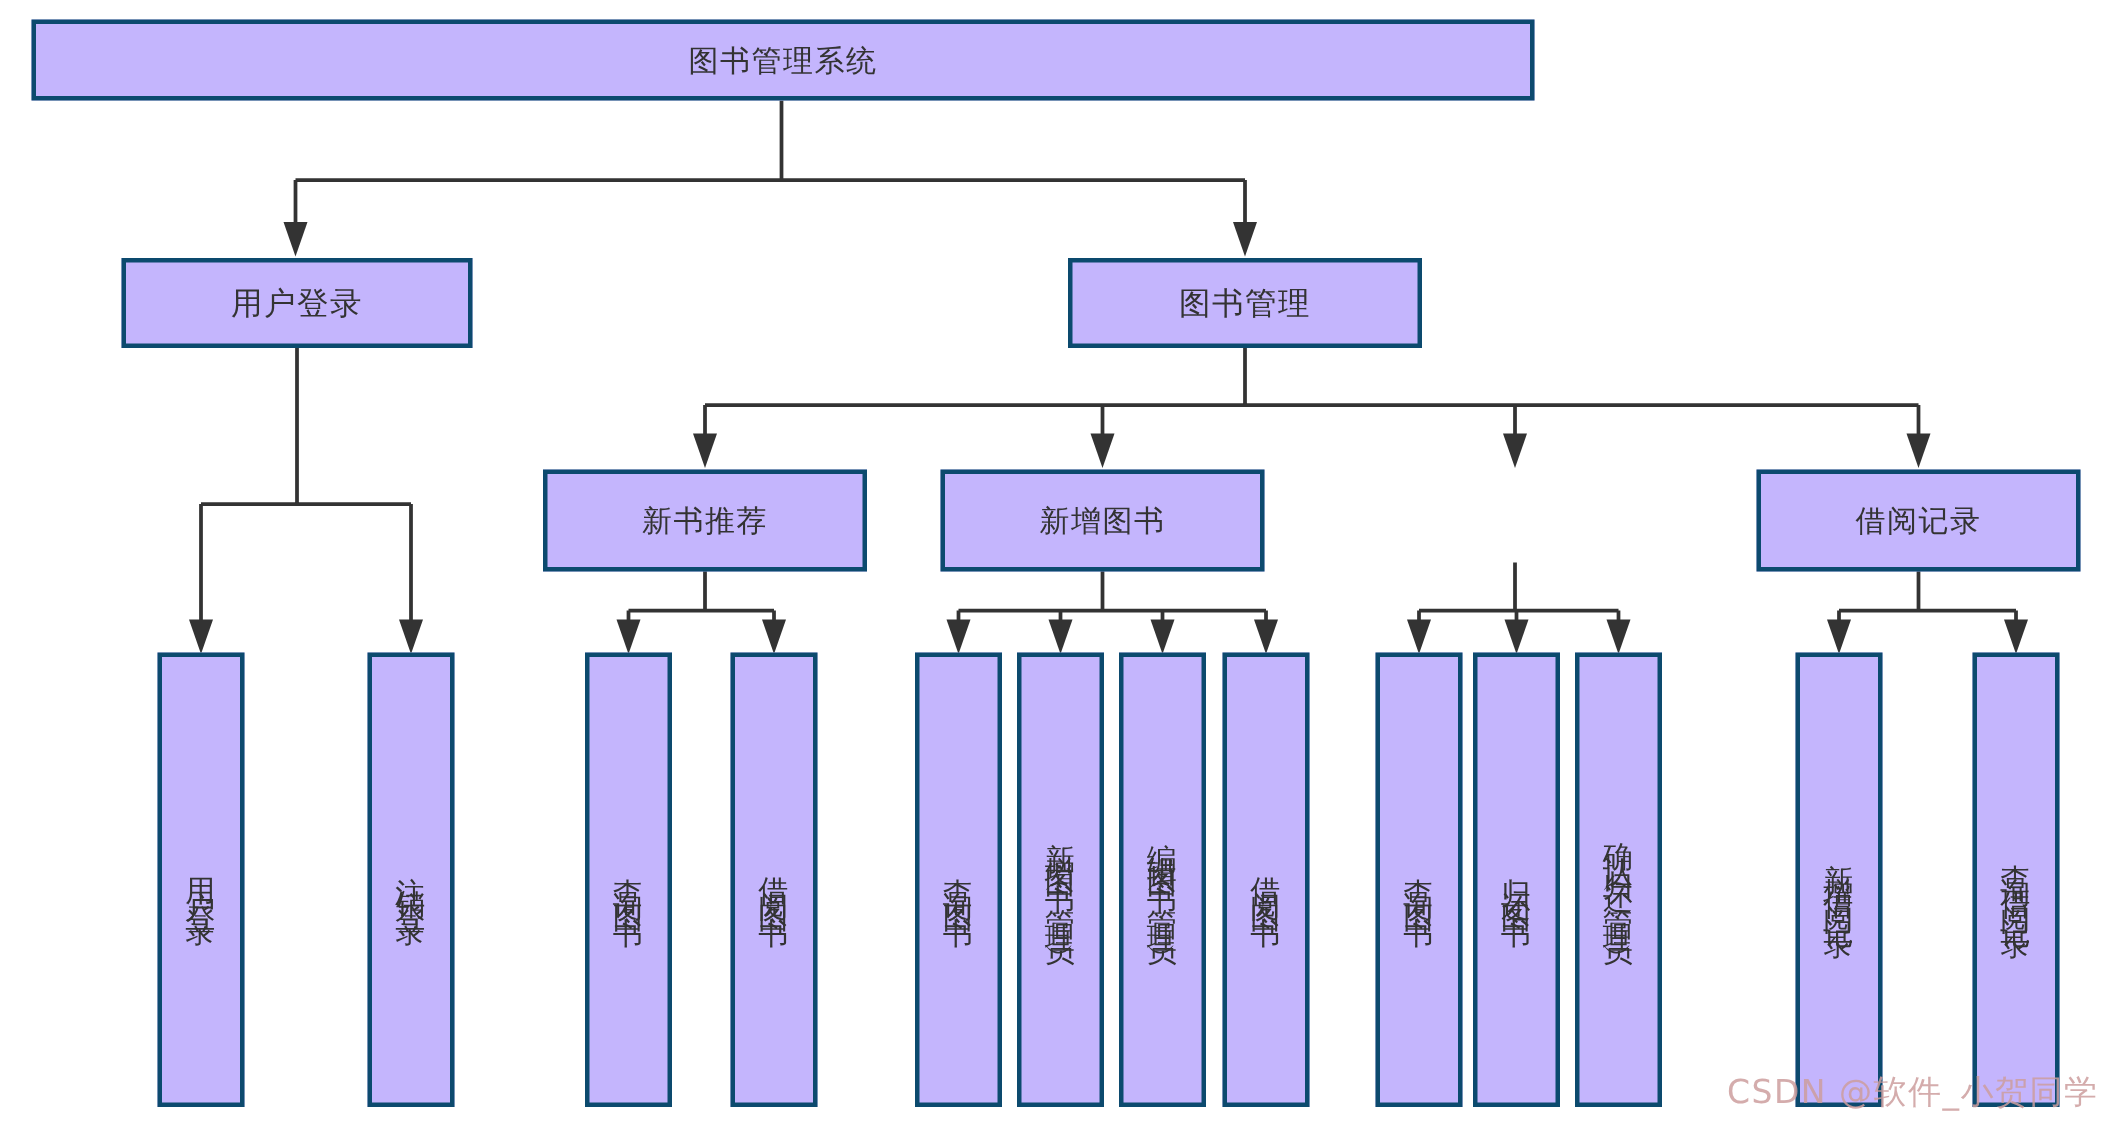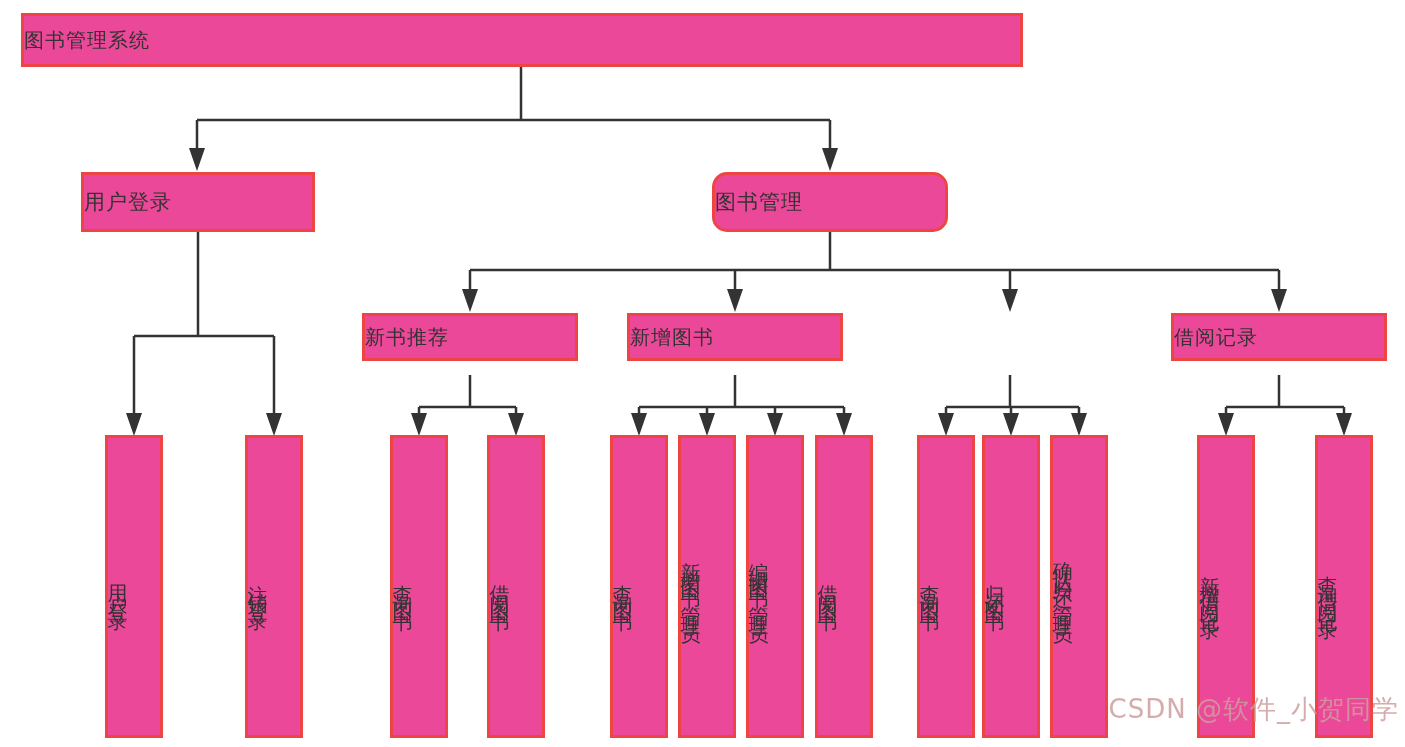--- a/index.html
+++ b/index.html
@@ -7,44 +7,44 @@
     position:relative;
     width:1405px;height:747px;
     background:#ffffff;
     font-family:"DejaVu Sans","Liberation Sans",sans-serif;
     overflow:hidden;
   }
   .connectors{position:absolute;left:0;top:0;width:1405px;height:747px;}
   .box{
     position:absolute;
     box-sizing:border-box;
-    border:3px solid #ef4444;
-    background:#ec4899;
-    display:flex;align-items:center;
+    border:3px solid #0c4a6e;
+    background:#c4b5fd;
+    display:flex;align-items:center;justify-content:center;
     color:#333333;
   }
   .hlabel{font-size:20px;color:#333333;white-space:nowrap;letter-spacing:1px;}
   .root{left:21px;top:13px;width:1002px;height:54px;}
   .lvl2{top:172px;height:60px;}
   .lvl2 .hlabel{font-size:21px;}
-  .lvl3{top:313px;width:216px;height:48px;}
+  .lvl3{top:313px;width:216px;height:68px;}
   .leaf{top:435px;width:58px;height:303px;}
   .vlabel{
     writing-mode:vertical-rl;
     text-orientation:mixed;
     font-size:20px;
     letter-spacing:9px;
     line-height:1;
     color:#333333;
     white-space:nowrap;
   }
   .watermark{
     position:absolute;
-    right:6px;bottom:20px;
-    font-size:26px;
+    right:6px;bottom:4px;
+    font-size:22px;
     color:rgba(205,158,158,0.85);
     letter-spacing:1px;
     z-index:5;
     white-space:nowrap;
   }
 </style>
 </head>
 <body>
 
 <div class="stage">
@@ -89,21 +89,21 @@
     </g>
   </svg>
 
   <div class="box root">
     <span class="hlabel">图书管理系统</span>
   </div>
 
   <div class="box lvl2" style="left:81px;width:234px;">
     <span class="hlabel">用户登录</span>
   </div>
-  <div class="box lvl2" style="left:712px;width:236px;border-radius:15px;">
+  <div class="box lvl2" style="left:712px;width:236px;">
     <span class="hlabel">图书管理</span>
   </div>
 
   <div class="box lvl3" style="left:362px;">
     <span class="hlabel">新书推荐</span>
   </div>
   <div class="box lvl3" style="left:627px;">
     <span class="hlabel">新增图书</span>
   </div>
   <div class="box lvl3" style="left:1171px;">

